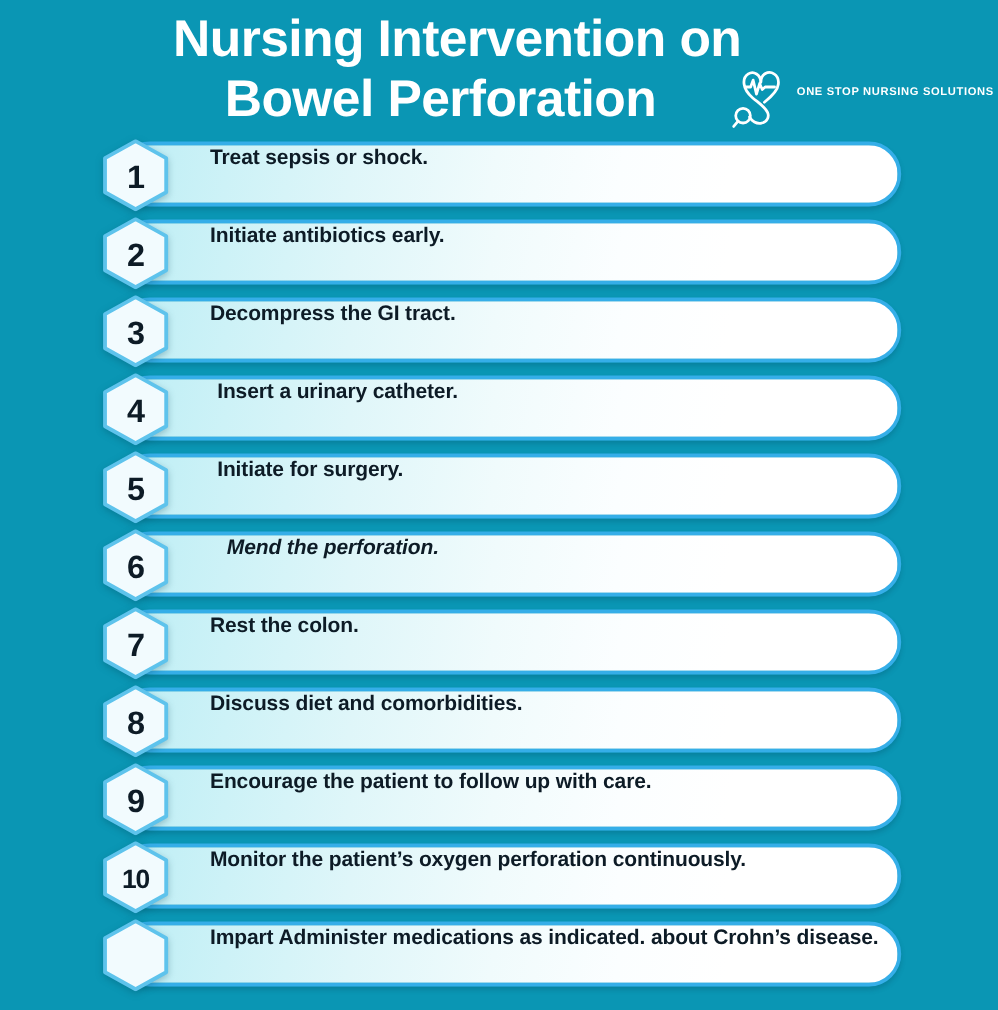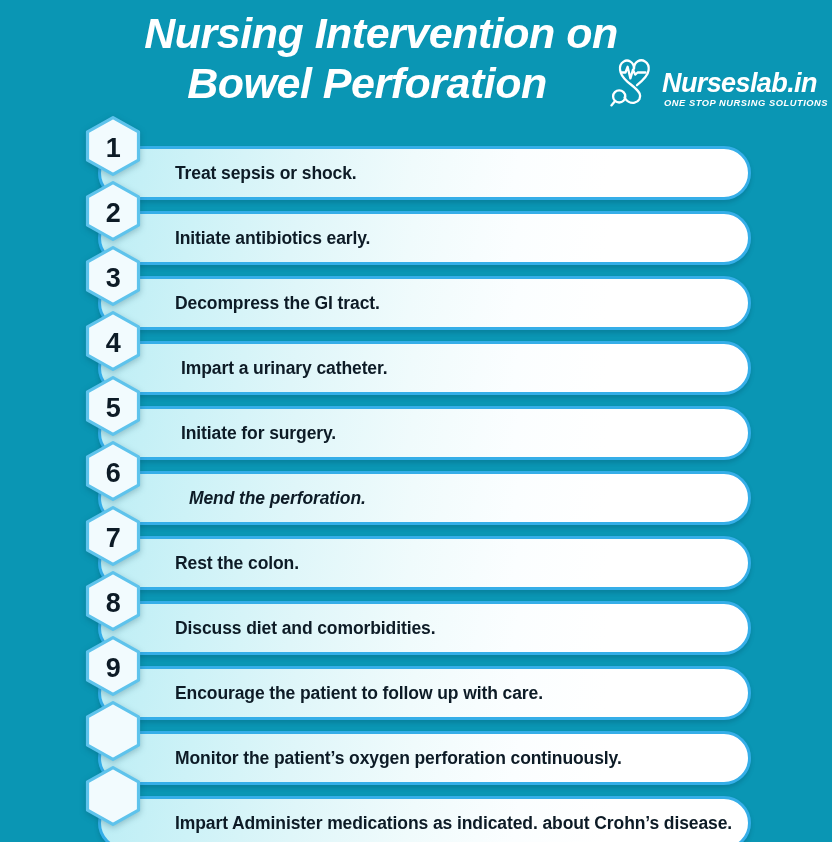--- a/index.html
+++ b/index.html
@@ -15,21 +15,20 @@
     font-family: "Liberation Sans", sans-serif;
     position: relative;
   }
 
   
   .header {
     position: relative;
     width: 752px;
     height: 118px;
     padding-top: 8px;
-    font-style: italic;
   }
 
   .title-block {
     text-align: center;
     color: #ffffff;
     font-weight: bold;
     font-size: 43px;
     line-height: 50px;
     letter-spacing: -0.5px;
     padding-left: 10px;
@@ -114,23 +113,21 @@
         100deg,
         #bdeef5 0%,
         #cdf2f7 14%,
         #dff6f9 30%,
         #f0fbfc 48%,
         #fbfeff 64%,
         #ffffff 78%,
         #ffffff 100%);
     box-shadow: 0 3px 4px rgba(0, 60, 80, 0.22);
     display: flex;
-    align-items: center;
     overflow: hidden;
-    margin-top: 28px;
   }
 
   .bar-text {
     color: #0d1b26;
     font-size: 17.5px;
     font-weight: bold;
     letter-spacing: -0.1px;
     white-space: nowrap;
     padding-left: 74px;
   }
@@ -187,21 +184,20 @@
           <path d="M30 12.5 C30 6.2 24 2.8 19.6 5.6 C16.6 7.5 15.6 11 16.1 14.2
                    C16.6 18.6 19.6 22.4 23.3 25.6 C27.8 29.5 33.5 33 35.6 37.6
                    C37.4 41.6 35 45.8 30.6 46.6 C26.4 47.4 22.4 45 20.6 41.4"></path>
           <path d="M17.5 16.5 L21.5 16.5 L23.6 10.8 L26.4 22.4 L29 13.6 L31.2 18.6 L33.6 16.5 L41.5 16.5"></path>
           <circle cx="15.2" cy="40.4" r="6.1"></circle>
           <path d="M11.1 45 L7.4 49.4"></path>
         </g>
       </svg>
     </div>
     <div class="logo-text-wrap">
-      <div class="logo-word">Nurseslab.in</div>
       <div class="logo-tag">ONE STOP NURSING SOLUTIONS</div>
     </div>
   </div>
 </div>
 
 <div class="list">
 
   <div class="row" data-indent="0">
     <div class="bar">
       <span class="bar-text">Treat sepsis or shock.</span>
@@ -233,21 +229,21 @@
     <div class="hex">
       <svg viewBox="0 0 58 60" xmlns="http://www.w3.org/2000/svg">
         <polygon points="29,1.6 54.5,15.8 54.5,44.2 29,58.4 3.5,44.2 3.5,15.8" fill="#f2fbfe" stroke="#5ec3ec" stroke-width="3.2" stroke-linejoin="round"></polygon>
       </svg>
     </div>
     <div class="hex-num">3</div>
   </div>
 
   <div class="row" data-indent="1">
     <div class="bar">
-      <span class="bar-text">Impart a urinary catheter.</span>
+      <span class="bar-text">Insert a urinary catheter.</span>
     </div>
     <div class="hex">
       <svg viewBox="0 0 58 60" xmlns="http://www.w3.org/2000/svg">
         <polygon points="29,1.6 54.5,15.8 54.5,44.2 29,58.4 3.5,44.2 3.5,15.8" fill="#f2fbfe" stroke="#5ec3ec" stroke-width="3.2" stroke-linejoin="round"></polygon>
       </svg>
     </div>
     <div class="hex-num">4</div>
   </div>
 
   <div class="row" data-indent="1">
@@ -312,20 +308,21 @@
 
   <div class="row" data-indent="0">
     <div class="bar">
       <span class="bar-text">Monitor the patient’s oxygen perforation continuously.</span>
     </div>
     <div class="hex">
       <svg viewBox="0 0 58 60" xmlns="http://www.w3.org/2000/svg">
         <polygon points="29,1.6 54.5,15.8 54.5,44.2 29,58.4 3.5,44.2 3.5,15.8" fill="#f2fbfe" stroke="#5ec3ec" stroke-width="3.2" stroke-linejoin="round"></polygon>
       </svg>
     </div>
+    <div class="hex-num two-digit">10</div>
   </div>
 
   <div class="row" data-indent="0">
     <div class="bar">
       <span class="bar-text">Impart Administer medications as indicated. about Crohn’s disease.</span>
     </div>
     <div class="hex">
       <svg viewBox="0 0 58 60" xmlns="http://www.w3.org/2000/svg">
         <polygon points="29,1.6 54.5,15.8 54.5,44.2 29,58.4 3.5,44.2 3.5,15.8" fill="#f2fbfe" stroke="#5ec3ec" stroke-width="3.2" stroke-linejoin="round"></polygon>
       </svg>

